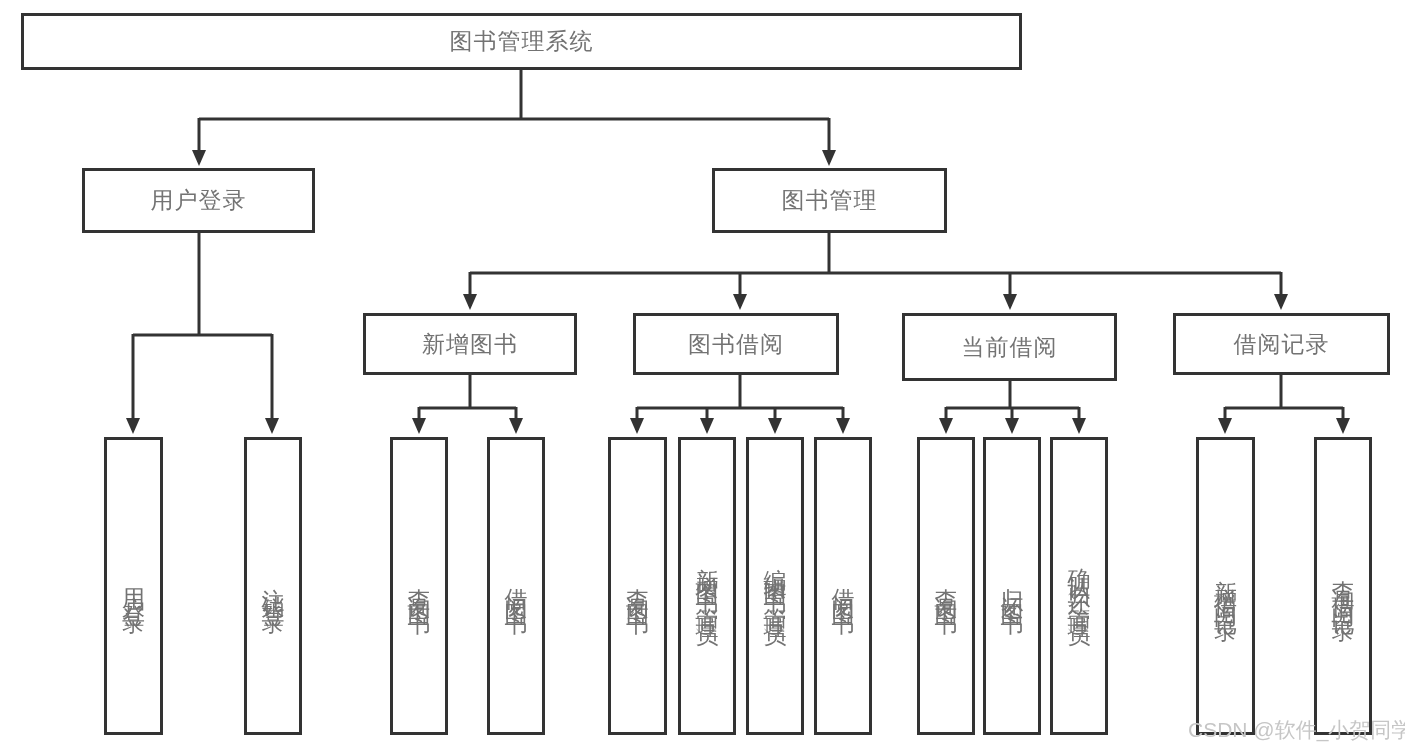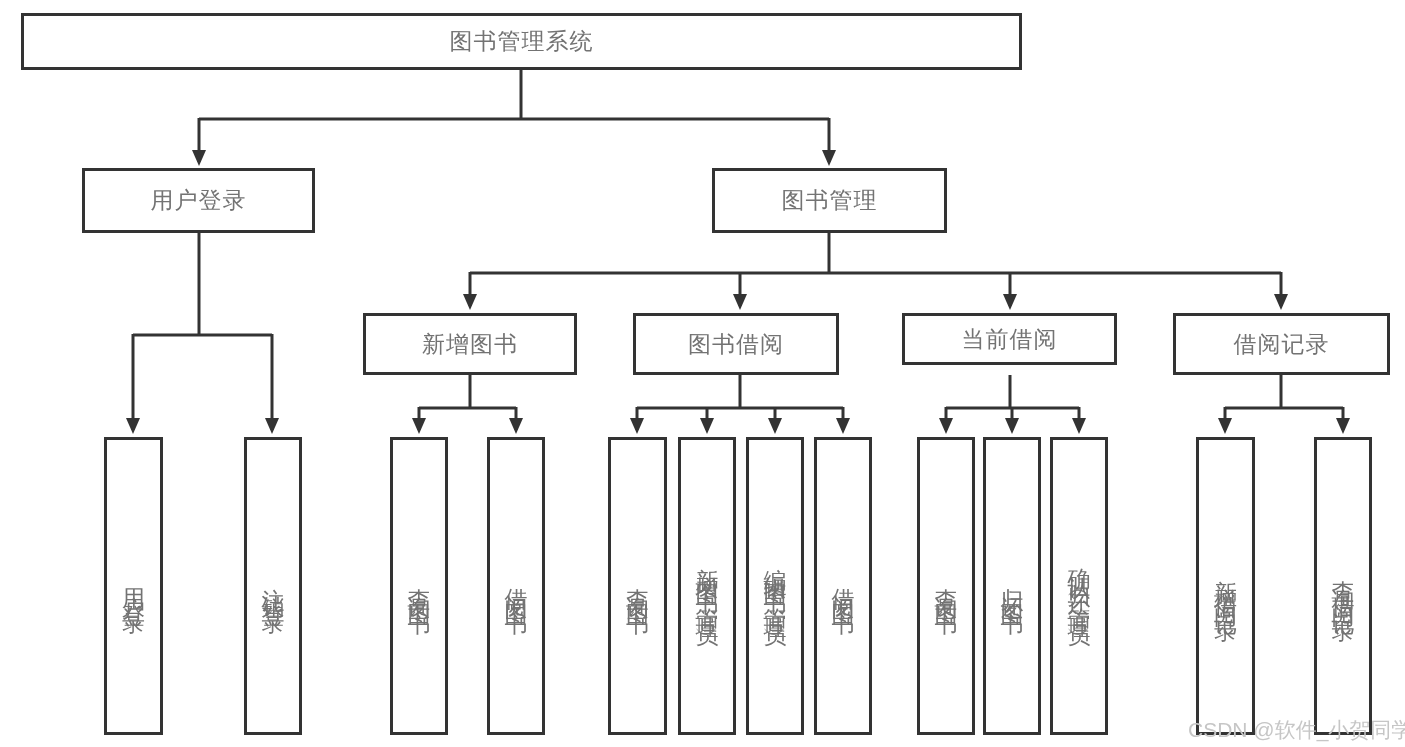--- a/index.html
+++ b/index.html
@@ -121,21 +121,21 @@
   <div class="box" style="left:712px; top:168px; width:235px; height:65px">
     <span class="lbl">图书管理</span>
   </div>
 
   <div class="box" style="left:363px; top:313px; width:214px; height:62px">
     <span class="lbl">新增图书</span>
   </div>
   <div class="box" style="left:633px; top:313px; width:206px; height:62px">
     <span class="lbl">图书借阅</span>
   </div>
-  <div class="box" style="left:902px; top:313px; width:215px; height:52px">
+  <div class="box" style="left:902px; top:313px; width:215px; height:68px">
     <span class="lbl">当前借阅</span>
   </div>
   <div class="box" style="left:1173px; top:313px; width:217px; height:62px">
     <span class="lbl">借阅记录</span>
   </div>
 
   <div class="box vert" style="left:104px; top:437px; width:59px; height:298px">
     <span class="lbl">用户登录</span>
   </div>
   <div class="box vert" style="left:244px; top:437px; width:58px; height:298px">

